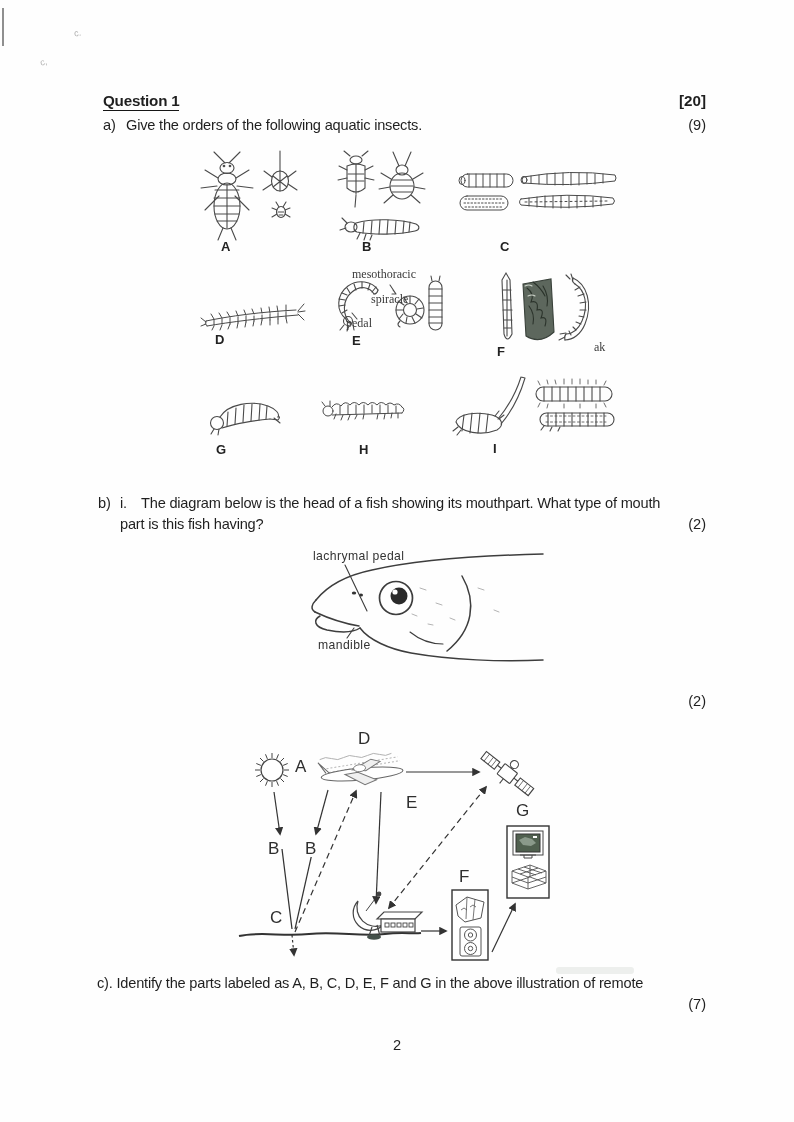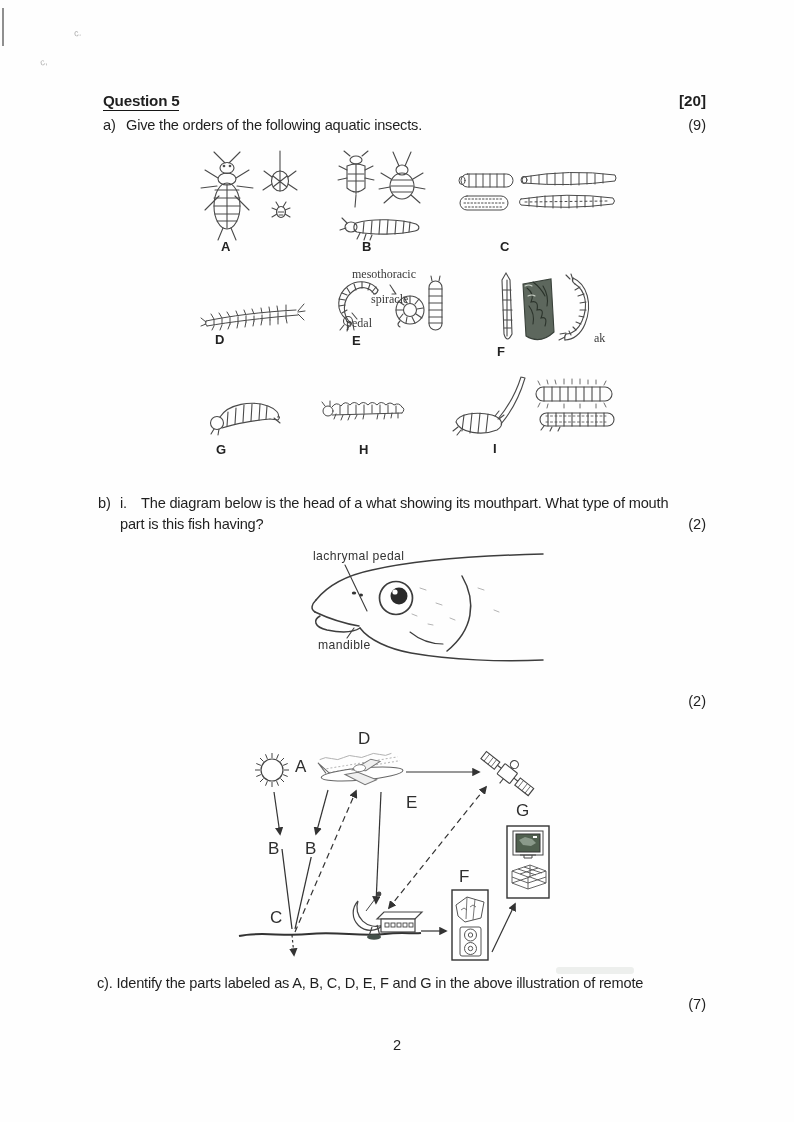--- a/index.html
+++ b/index.html
@@ -24,21 +24,21 @@
 </head>
 <body>
 
 <div class="page">
 
   <div class="edge-line"></div>
   <span class="faint" style="left:74px;top:28px;transform:rotate(-8deg);">c.</span>
   <span class="faint" style="left:40px;top:57px;transform:rotate(-15deg);">c,</span>
   <div class="smudge"></div>
 
-  <span class="t bold underline" style="left:103px;top:92px;font-size:15.2px;">Question 5</span>
+  <span class="t bold underline" style="left:103px;top:92px;font-size:15.2px;">Question 1</span>
   <span class="marks bold" style="right:88px;top:92px;font-size:15.2px;">[20]</span>
 
   <span class="t" style="left:103px;top:117px;">a)</span>
   <span class="t" style="left:126px;top:117px;">Give the orders of the following aquatic insects.</span>
   <span class="marks" style="right:88px;top:117px;">(9)</span>
 
   <svg style="left:195px;top:150px;" width="110" height="92" viewBox="0 0 110 92">
     <g stroke="#4a4a4a" fill="none" stroke-width="1.1" stroke-linecap="round">
       <path d="M30,13 L19,2 M34,13 L45,2"></path>
       <ellipse cx="32" cy="18" rx="7" ry="5.5"></ellipse>
@@ -184,25 +184,25 @@
   <span class="ins-label" style="left:215px;top:332px;">D</span>
   <span class="ins-label" style="left:352px;top:333px;">E</span>
   <span class="ins-label" style="left:497px;top:344px;">F</span>
   <span class="ins-label" style="left:216px;top:442px;">G</span>
   <span class="ins-label" style="left:359px;top:442px;">H</span>
   <span class="ins-label" style="left:493px;top:441px;">I</span>
 
   <span class="small-serif" style="left:352px;top:267px;">mesothoracic</span>
   <span class="small-serif" style="left:371px;top:292px;">spiracle</span>
   <span class="small-serif" style="left:346px;top:316px;">pedal</span>
-  <span class="small-serif" style="left:594px;top:331px;text-align:center;">ak</span>
+  <span class="small-serif" style="left:594px;top:340px;text-align:center;">ak</span>
 
   <span class="t" style="left:98px;top:495px;">b)</span>
   <span class="t" style="left:120px;top:495px;">i.</span>
-  <span class="t" style="left:141px;top:495px;">The diagram below is the head of a what showing its mouthpart. What type of mouth</span>
+  <span class="t" style="left:141px;top:495px;">The diagram below is the head of a fish showing its mouthpart. What type of mouth</span>
   <span class="t" style="left:120px;top:516px;">part is this fish having?</span>
   <span class="marks" style="right:88px;top:516px;">(2)</span>
 
   <svg style="left:250px;top:548px;" width="300" height="118" viewBox="0 0 300 118">
     <g fill="none" stroke="#3d3d3d" stroke-width="1.5" stroke-linecap="round">
       <path d="M66,52 C78,37 98,27 122,22 C162,13 212,8 293,6"></path>
       <path d="M66,52 C62,56 60,61 65,64"></path>
       <path d="M65,64 C82,72 97,76 109,78"></path>
       <path d="M70,68 C63,72 64,79 77,82 C92,85 104,84 110,80"></path>
       <path d="M110,80 C119,92 139,101 161,105 C201,112 252,114 293,112"></path>

